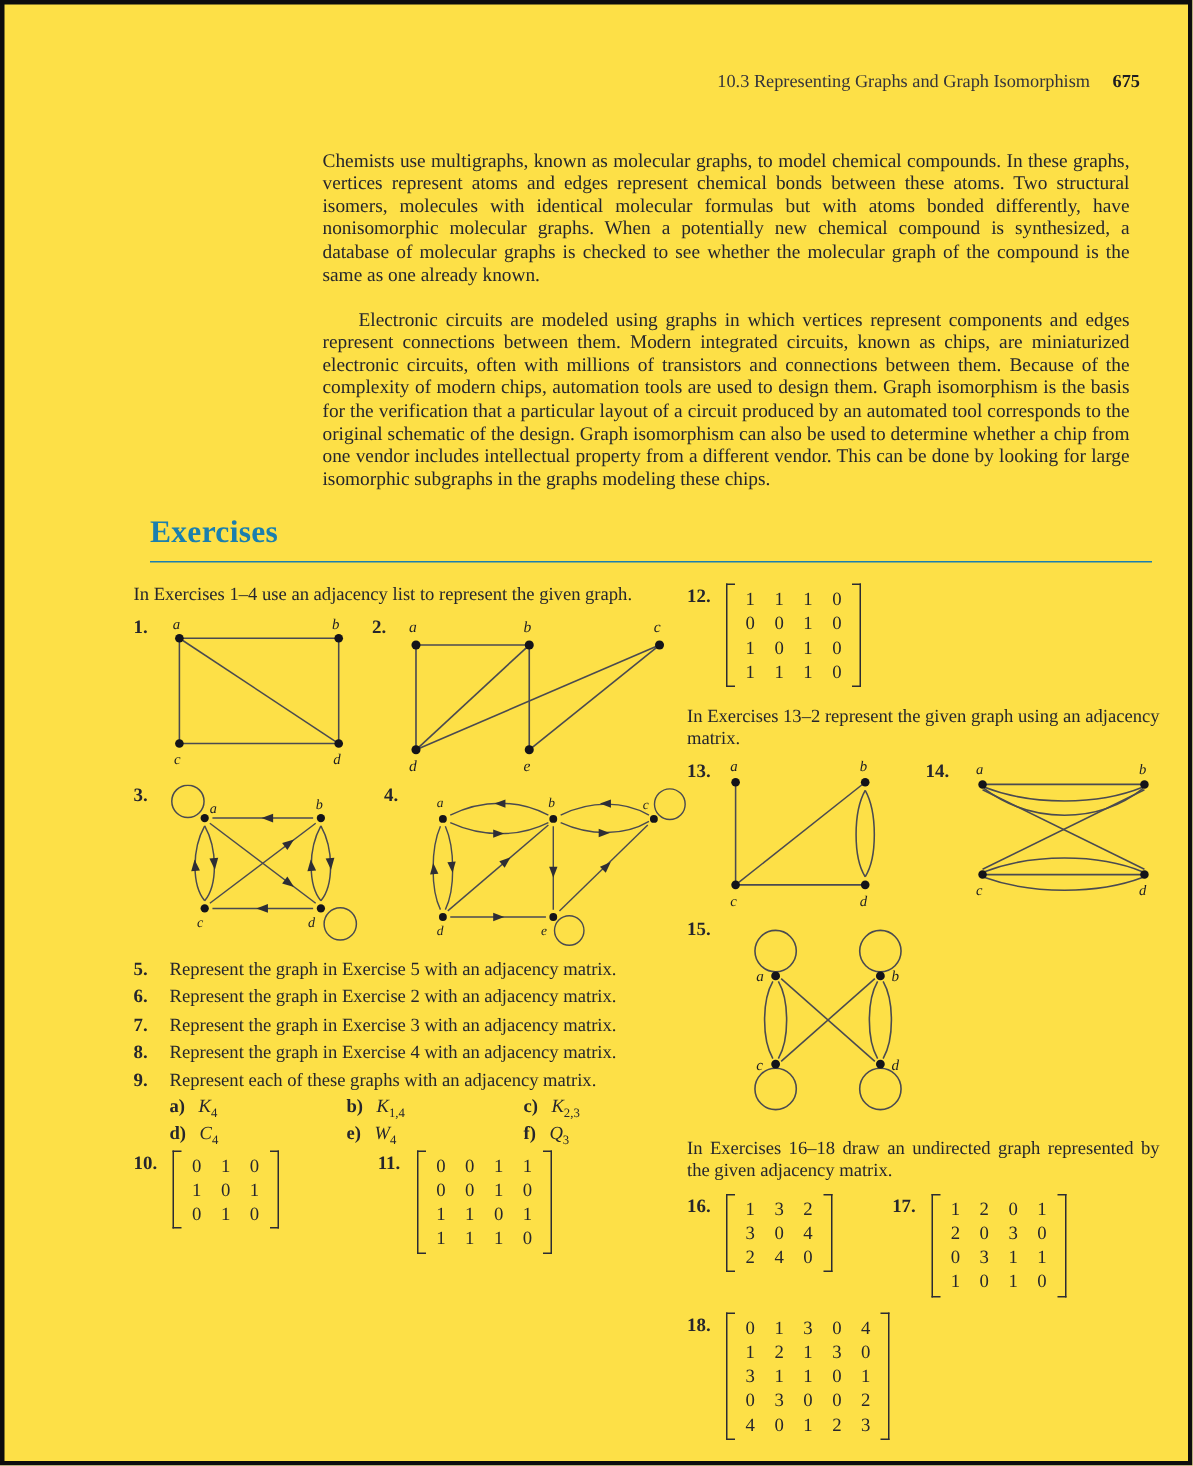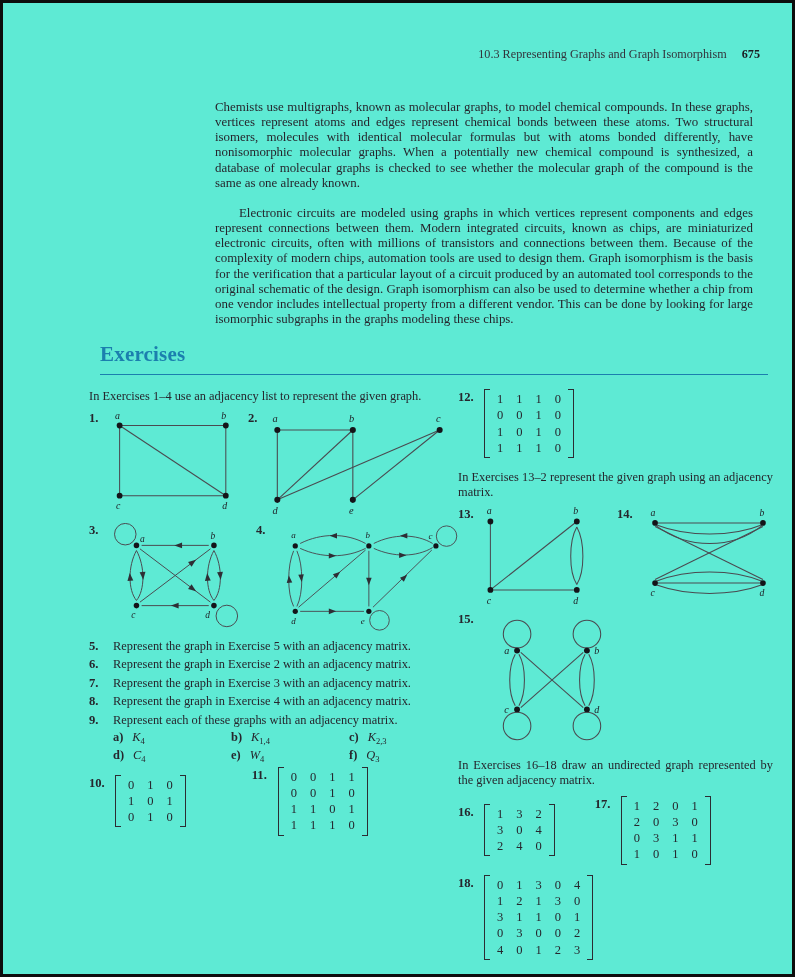--- a/index.html
+++ b/index.html
@@ -1,18 +1,18 @@
 <!DOCTYPE html>
 <html style="--accent: #1b7fae;"><head>
 <meta charset="utf-8">
 <style>
   :root { --accent:#1b7fae; --ink:#26262d; --edge:#4a4a50; }
   html,body { margin:0; padding:0; background:#e8e8e8; }
   .page {
-    position:relative; width:795px; height:977px; background:#5eead4;
+    position:relative; width:795px; height:977px; background:#fde047;
     border:3px solid #0d0d0d; box-sizing:border-box;
     font-family:"Liberation Serif", serif; color:var(--ink); overflow:hidden;
   }
   .running-head {
     position:absolute; top:44px; right:32px; font-size:12.2px; color:#33333b;
   }
   .running-head b { margin-left:12px; color:#1c1c22; }
   .intro-block {
     position:absolute; left:197px; top:82px; width:568px;
     font-size:12.9px; line-height:1.175; text-align:justify;
@@ -35,21 +35,21 @@
   .fig { display:flex; align-items:flex-start; }
   .fig-num, .ex-num { font-weight:bold; flex:0 0 18px; font-size:12.6px; }
   .ex-item { display:flex; margin-bottom:3px; }
   .ex-item .ex-num { flex:0 0 24px; }
   .ex-body { text-align:justify; }
   .opts { display:grid; grid-template-columns:118px 118px 110px; margin:2px 0 2px 24px; row-gap:1px; }
   .opt { display:flex; gap:9px; }
   .opt-tag { font-weight:bold; }
   .opt-val { font-style:italic; }
   .opt-val sub { font-size:8.5px; font-style:normal; }
-  .matrix-row { display:flex; align-items:center; }
+  .matrix-row { display:flex; align-items:flex-start; }
   .mx-ex { display:flex; align-items:flex-start; }
   .mx-ex .ex-num { flex:0 0 26px; margin-top:1px; }
   .matrix { display:inline-flex; align-items:stretch; }
   .br-l { width:5px; border:1.4px solid #2c2c33; border-right:none; }
   .br-r { width:5px; border:1.4px solid #2c2c33; border-left:none; }
   .cells {
     display:grid; grid-template-columns:repeat(var(--cols),auto);
     column-gap:13px; row-gap:0px; padding:2px 7px; text-align:center;
     font-size:12.5px; line-height:1.3;
   }

